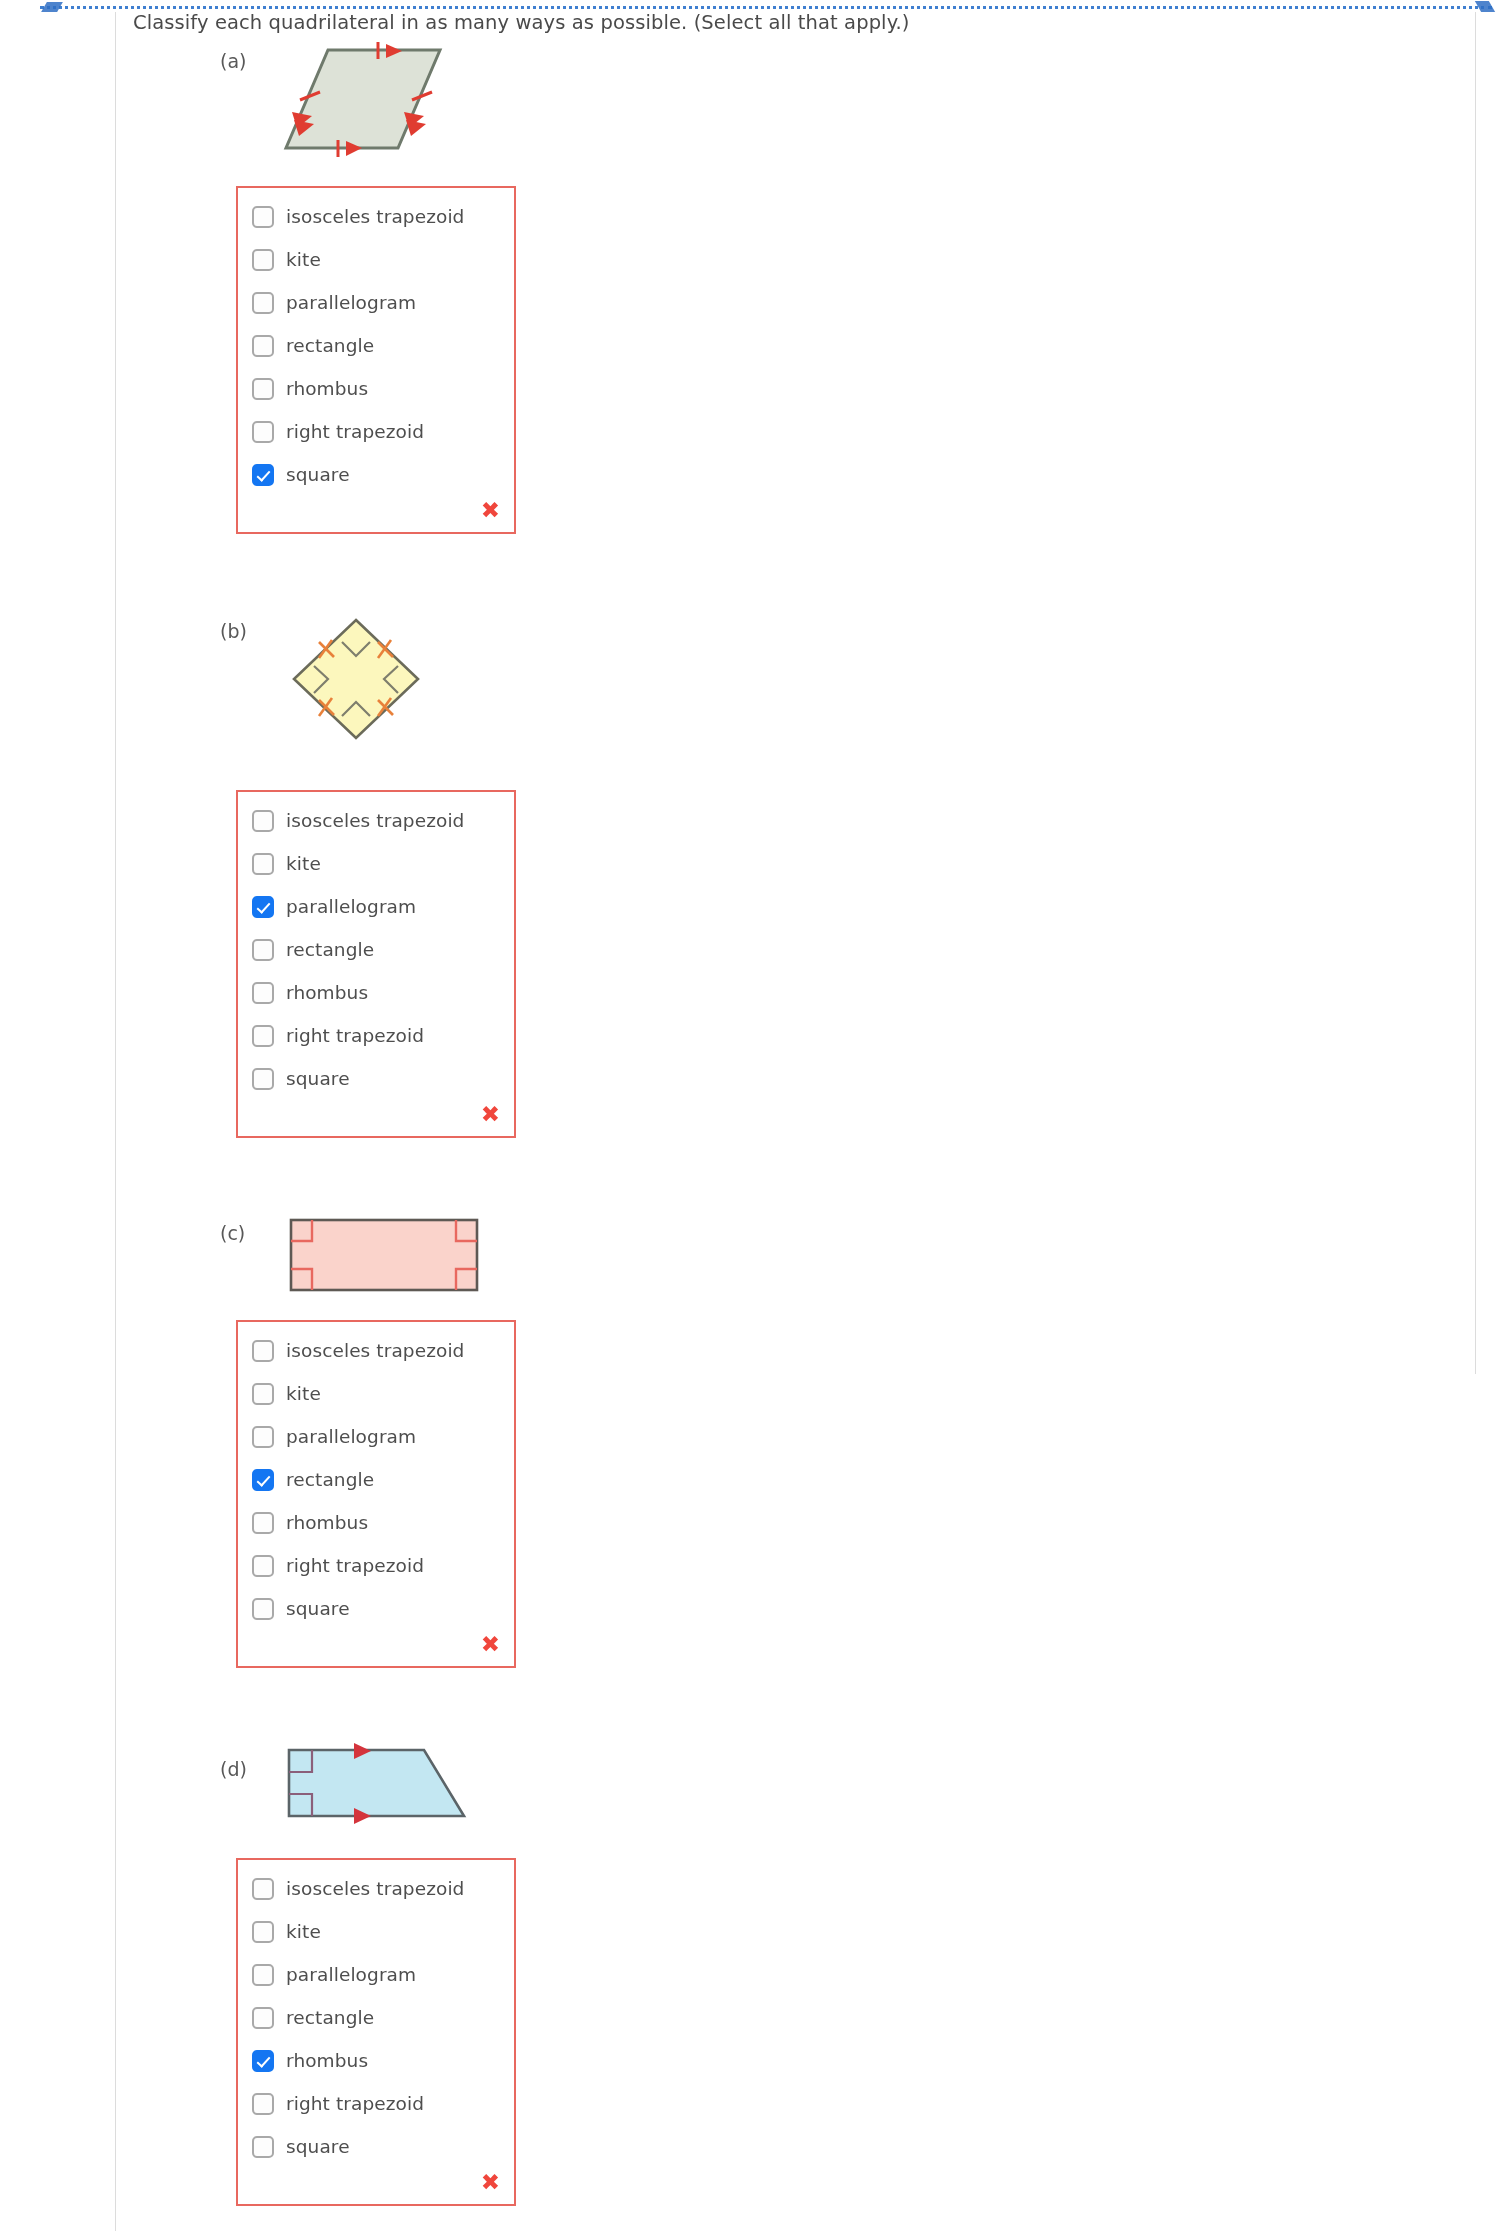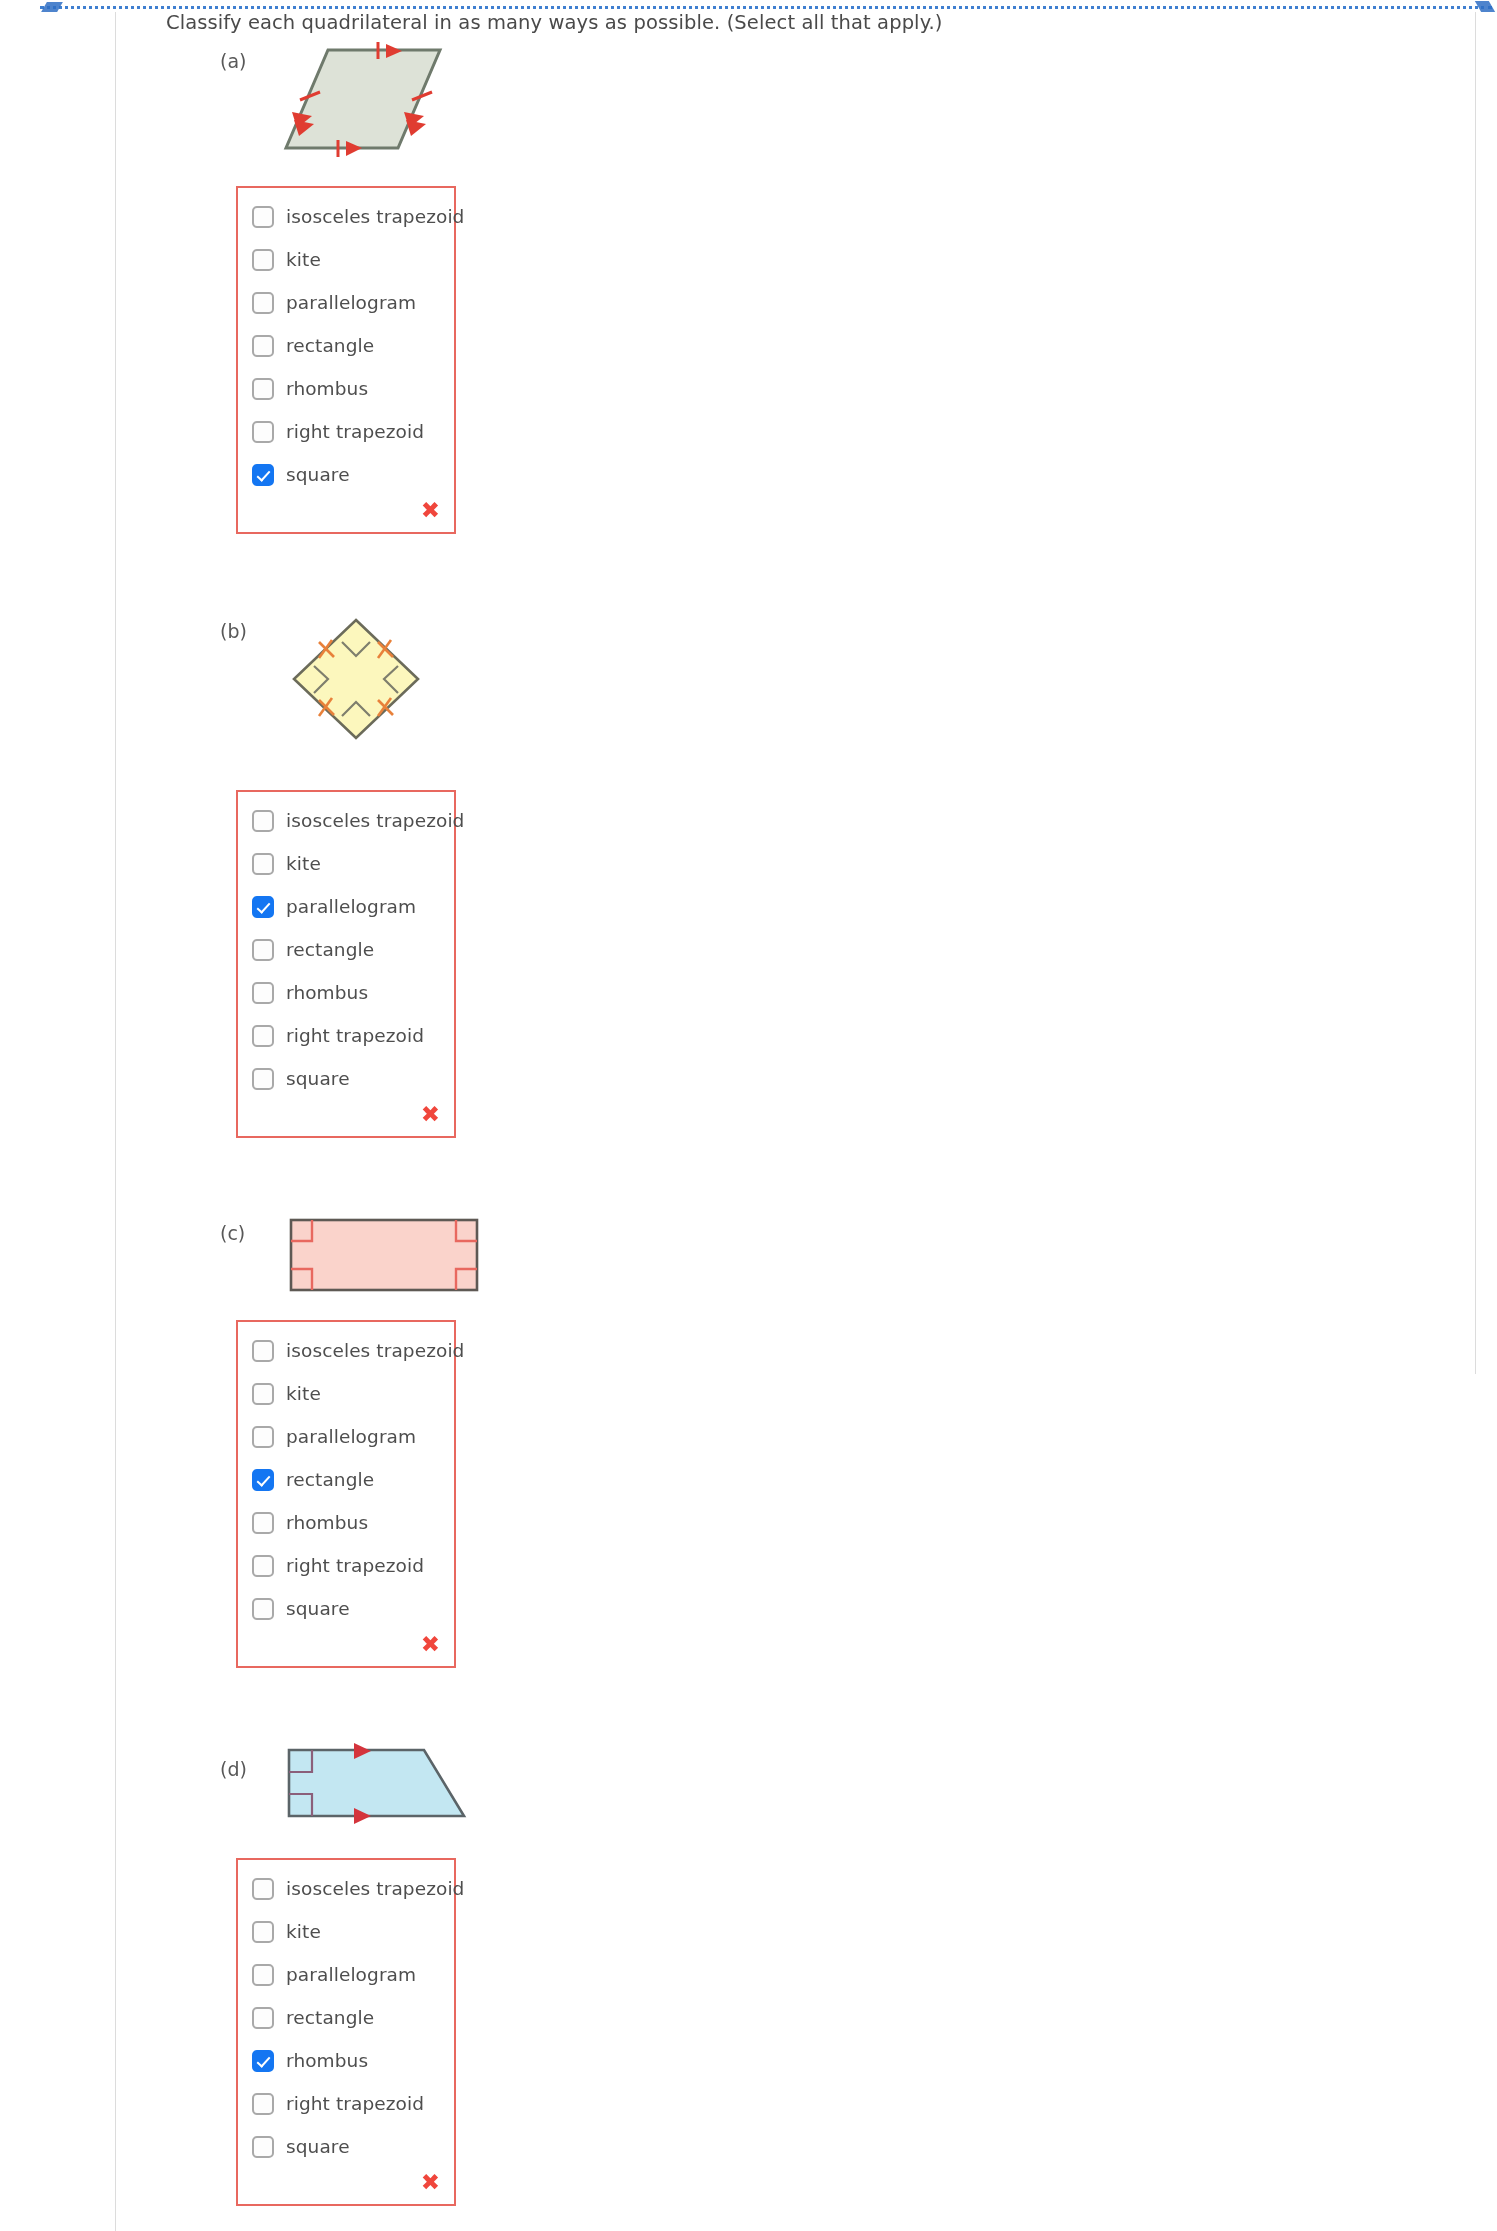--- a/index.html
+++ b/index.html
@@ -59,21 +59,20 @@
 
   
   #prompt {
     position: absolute;
     left: 133px;
     top: 11px;
     font-size: 19.5px;
     color: #4a4a4a;
     letter-spacing: .1px;
     white-space: nowrap;
-    margin-left: 33px;
   }
 
   
   .question {
     position: absolute;
     left: 0;
     width: 1497px;
   }
   .q-label {
     position: absolute;
@@ -81,21 +80,21 @@
     color: #585858;
   }
   .figure {
     position: absolute;
   }
 
   
   .answer-box {
     position: absolute;
     left: 236px;
-    width: 220px;
+    width: 280px;
     border: 2.5px solid #e8685f;
     background: #ffffff;
     box-sizing: border-box;
     padding: 14px 0 0 0;
   }
   .option-row {
     display: flex;
     align-items: center;
     height: 29px;
     margin: 0 0 14px 0;

